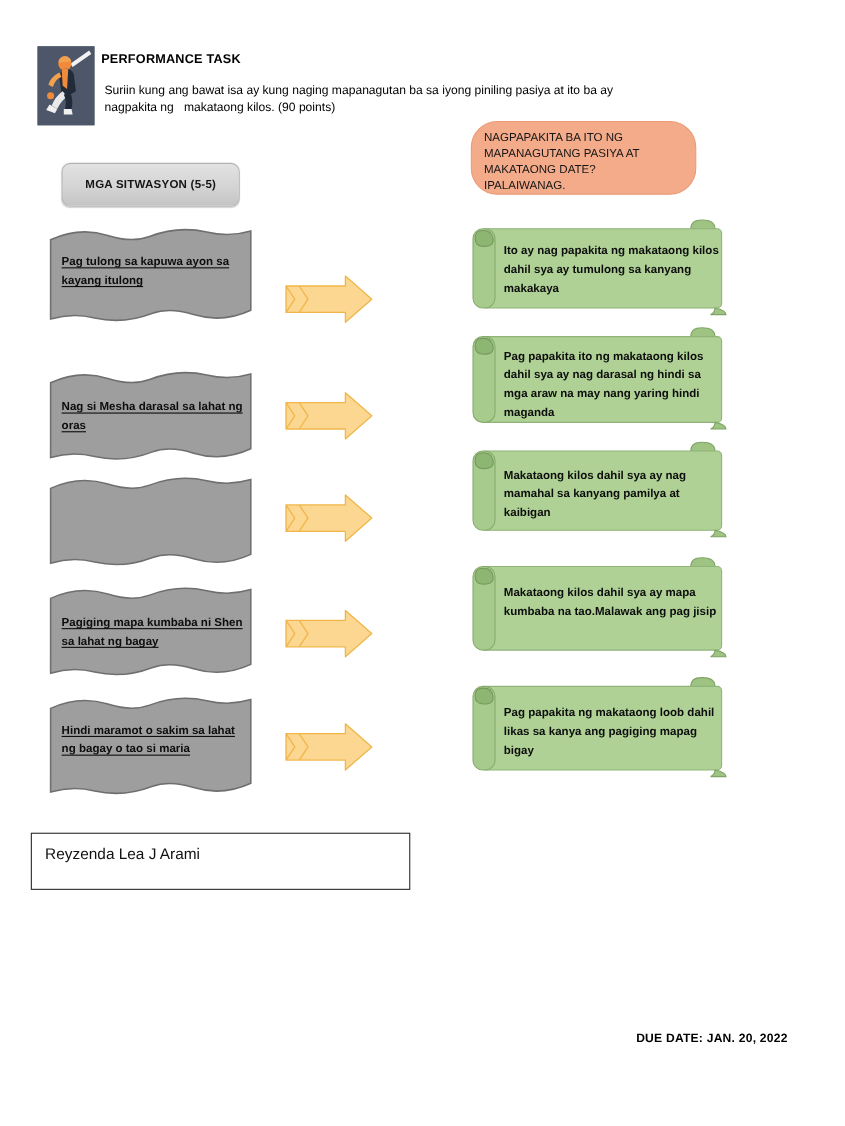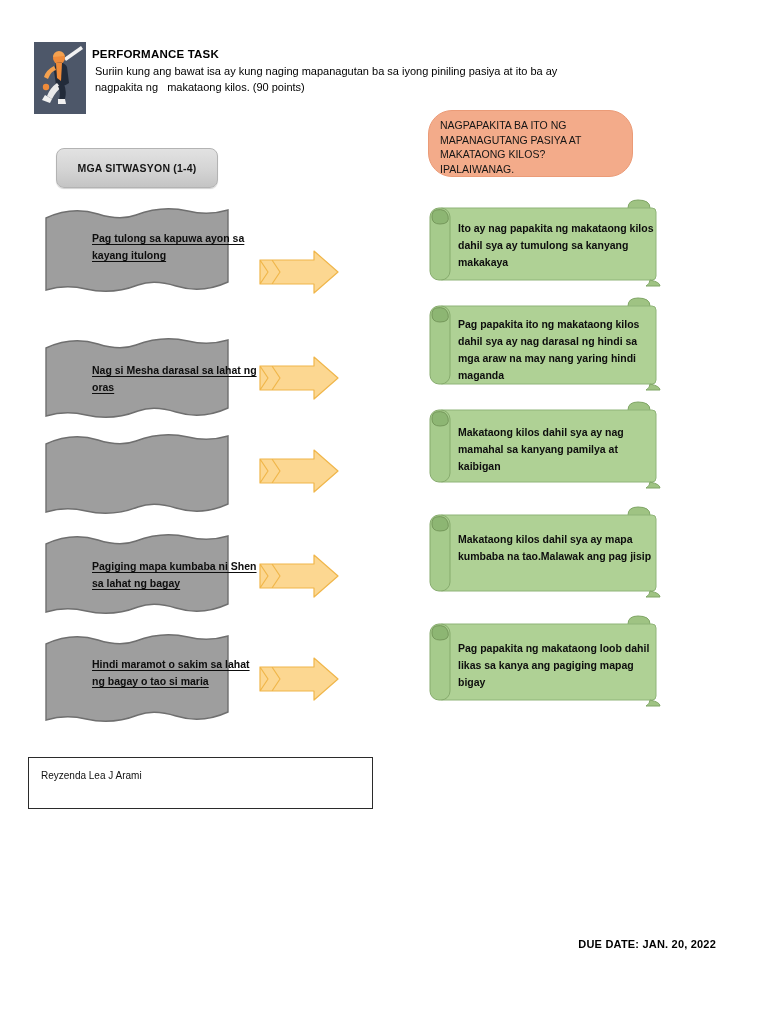--- a/index.html
+++ b/index.html
@@ -39,21 +39,21 @@
     position: absolute;
     left: 58px;
     top: 5px;
     width: 600px;
   }
   #perf-title {
     font-size: 11.5px;
     font-weight: bold;
     letter-spacing: .2px;
     line-height: 15px;
-    margin: 0 0 1px 0;
+    margin: 0 0 12px 0;
   }
   .panuto-line {
     font-size: 11px;
     line-height: 16px;
     white-space: pre;
     margin-left: 3px;
   }
 
   
   #situations-pill {
@@ -108,21 +108,20 @@
   .wave-banner .wave-text {
     position: absolute;
     left: 12px;
     width: 168px;
     font-size: 10.5px;
     font-weight: bold;
     line-height: 17px;
     text-decoration: underline;
     text-underline-offset: 2px;
     color: #0d0d0d;
-    margin-left: 36px;
   }
 
   
   .arrow-shape {
     position: absolute;
     left: 258px;
     width: 82px;
     height: 48px;
   }
 
@@ -153,21 +152,21 @@
     position: absolute;
     left: 28px;
     top: 757px;
     width: 345px;
     height: 52px;
     border: 1px solid #2b2b2b;
     box-sizing: border-box;
     padding: 7px 0 0 12px;
   }
   #name-box .nline {
-    font-size: 10px;
+    font-size: 14px;
     line-height: 22px;
     color: #111;
   }
 
   
   #due-date {
     position: absolute;
     left: 0;
     top: 938px;
     width: 716px;
@@ -209,27 +208,27 @@
   </div>
 
   <div id="header-text">
     <div id="perf-title">PERFORMANCE TASK</div>
     <div class="panuto-line">Suriin kung ang bawat isa ay kung naging mapanagutan ba sa iyong piniling pasiya at ito ba ay</div>
     <div class="panuto-line">nagpakita ng   makataong kilos. (90 points)</div>
   </div>
 </div>
 
 <div id="situations-pill">
-  <span>MGA SITWASYON (1-4)</span>
+  <span>MGA SITWASYON (5-5)</span>
 </div>
 
 <div id="question-box">
   <div class="qline">NAGPAPAKITA BA ITO NG</div>
   <div class="qline">MAPANAGUTANG PASIYA AT</div>
-  <div class="qline">MAKATAONG KILOS?</div>
+  <div class="qline">MAKATAONG DATE?</div>
   <div class="qline">IPALAIWANAG.</div>
 </div>
 
 <div class="wave-banner" style="top:204px;height:96px;">
   <svg class="wave-svg" width="186" height="96" viewBox="0 0 186 96" aria-hidden="true">
     <path d="M2 14 q26 -12 52 -4 q22 7 38 1 q26 -10 52 -4 q20 5 40 -1 L184 78 q-26 12 -52 4 q-22 -7 -38 -1 q-26 10 -52 4 q-20 -5 -40 1 Z" fill="#9e9e9e" stroke="#6f6f6f" stroke-width="1.4"></path>
   </svg>
   <div class="wave-text" style="top:26px;">Pag tulong sa kapuwa ayon sa kayang itulong</div>
 </div>
 

